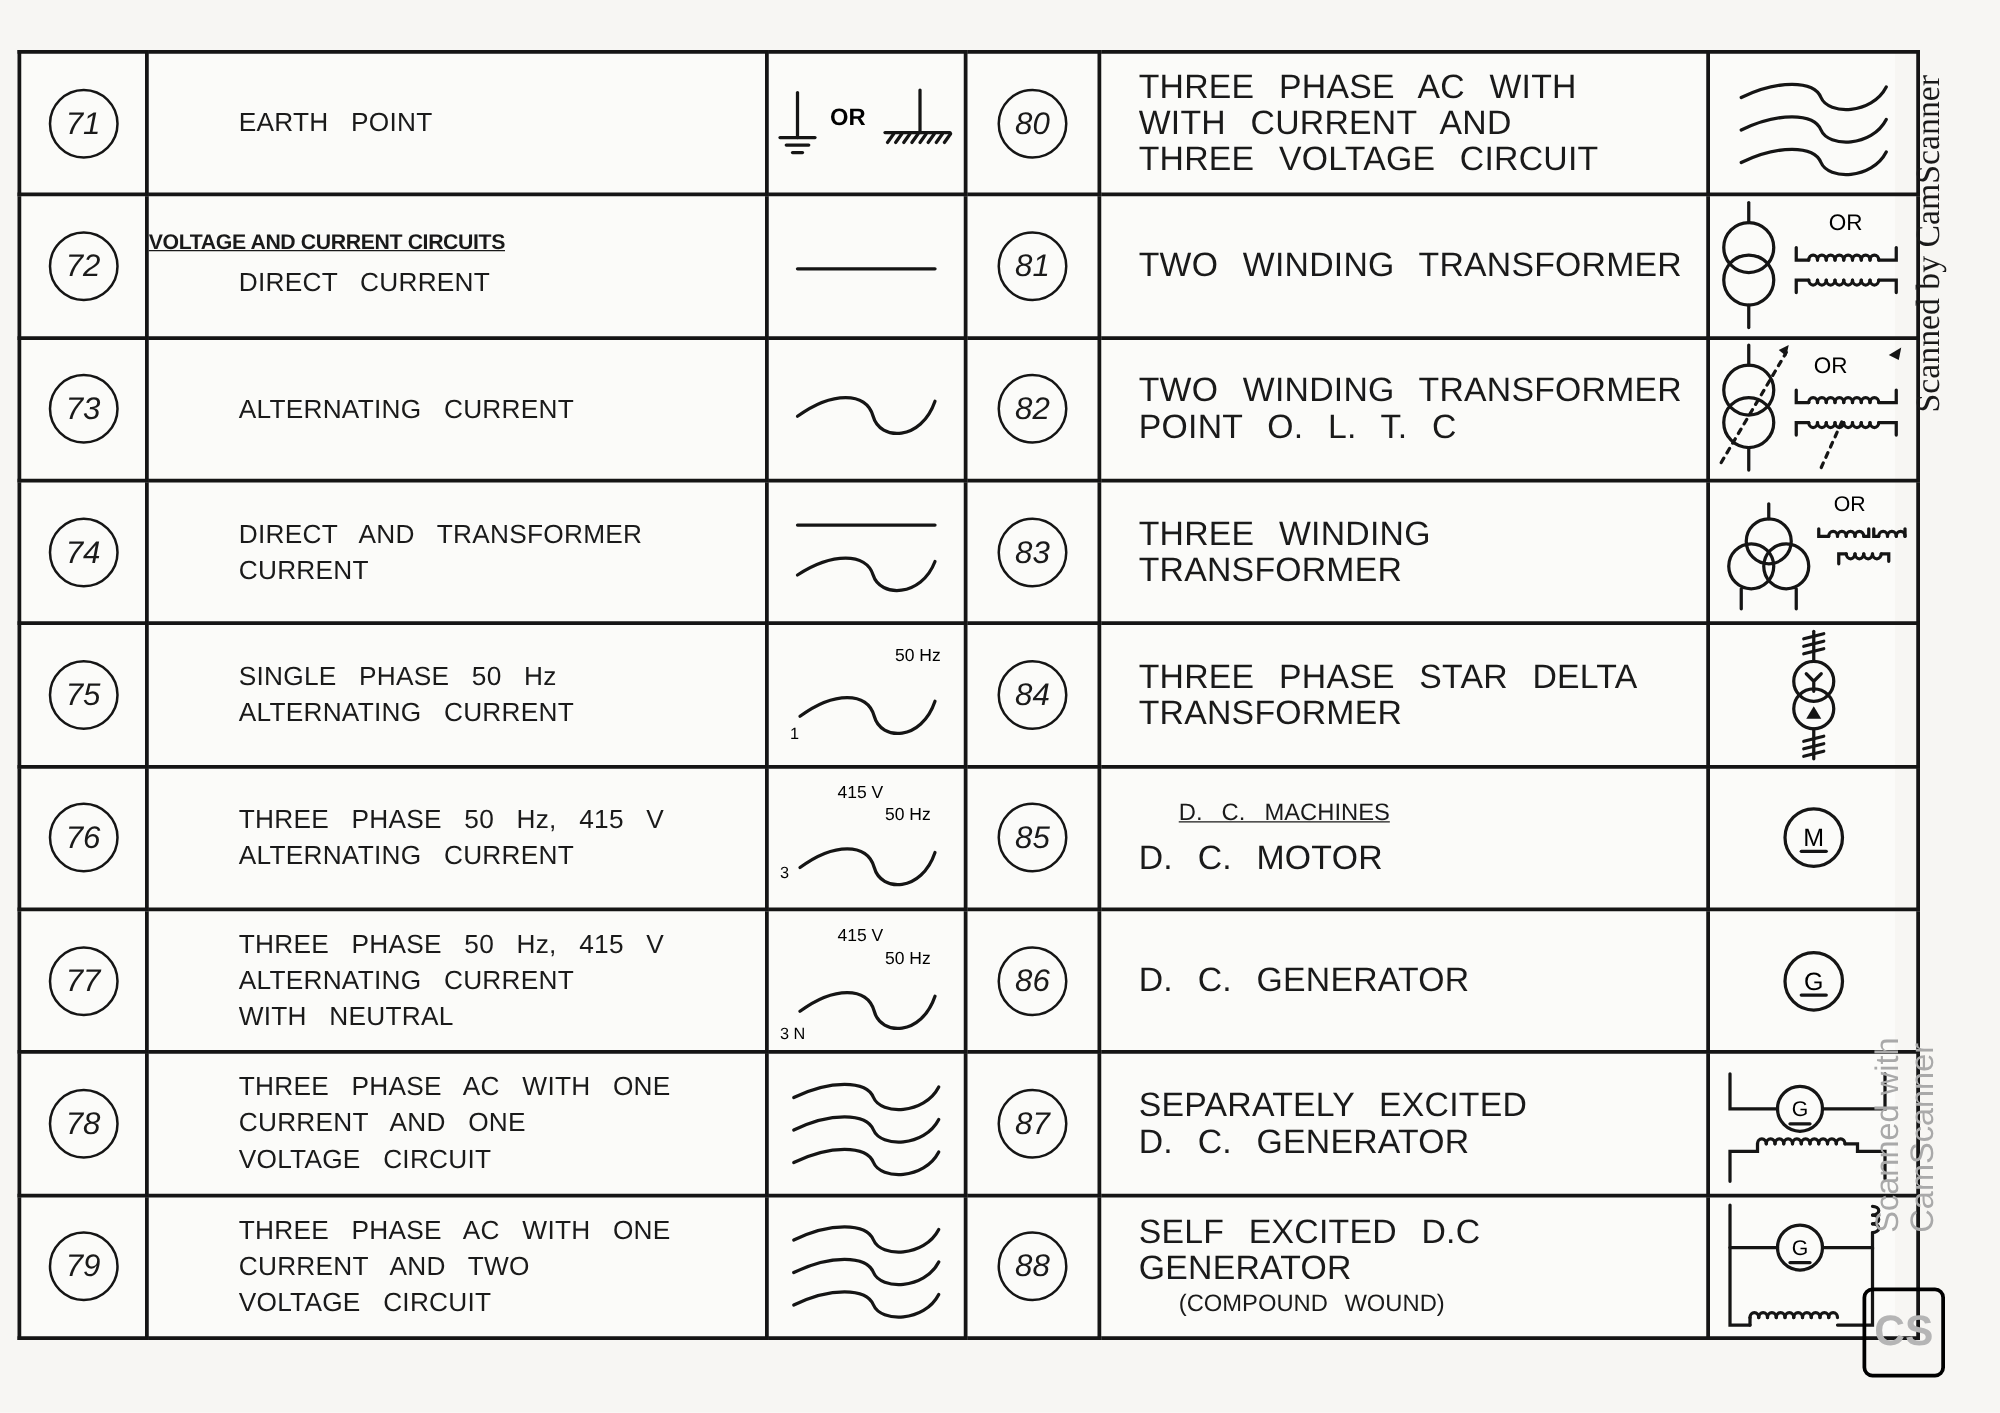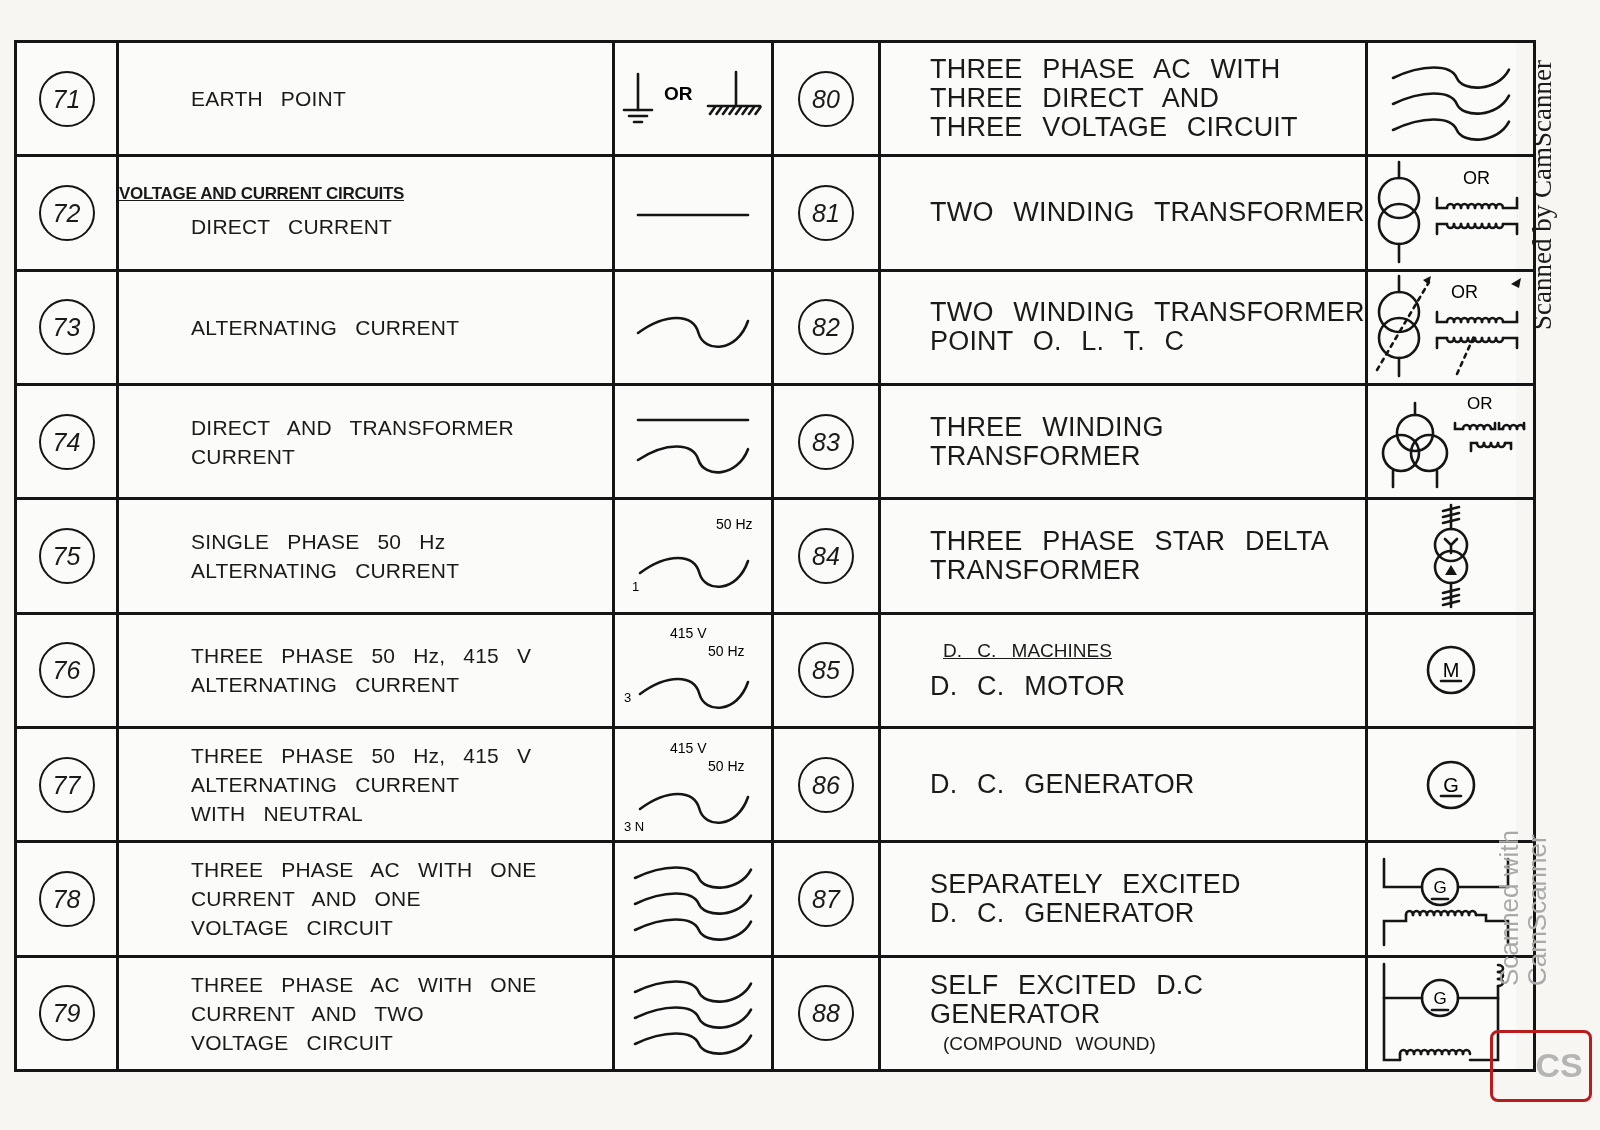--- a/index.html
+++ b/index.html
@@ -33,40 +33,40 @@
   td.desc2 { width: 484px; }
   td.sym2 { width: 165px; text-align: center; }
   .circle-num {
     display: inline-block; width: 52px; height: 52px;
     border: 2.5px solid #151515; border-radius: 50%;
     line-height: 52px; font-size: 25px; text-align: center;
     box-sizing: content-box;
     font-style: italic;
   }
   .desc-text { font-size: 21px; line-height: 29px; padding-left: 72px; letter-spacing: 0.2px; }
-  .desc2-text { font-size: 27px; line-height: 29px; padding-left: 49px; letter-spacing: 0.2px; }
+  .desc2-text { font-size: 27px; line-height: 29px; padding-left: 30px; letter-spacing: 0.2px; }
   .heading { font-size: 17px; text-decoration: underline; font-weight: bold; display: block; margin-bottom: 8px; letter-spacing: -0.3px; }
   .heading2 { font-size: 19px; text-decoration: underline; display: block; margin-bottom: 10px; padding-left: 62px; word-spacing: 10px; }
   .note { display: block; font-size: 19px; padding-left: 62px; margin-top: 4px; word-spacing: 8px; }
   .wide-words { word-spacing: 12px; }
   svg { display: block; margin: 0 auto; }
   .watermark-right {
     position: absolute; left: 1527px; top: 60px;
     writing-mode: vertical-rl; transform: rotate(180deg);
     font-family: "Liberation Serif", serif; font-size: 27px; color: #1a1a1a;
   }
   .watermark-cs {
     position: absolute; left: 1495px; top: 830px;
     writing-mode: vertical-rl; transform: rotate(180deg);
     font-size: 26px; color: #a9a9a9; line-height: 28px;
   }
   .cs-logo {
     position: absolute; left: 1490px; top: 1030px; width: 60px; height: 66px;
-    border: 3px solid #b91c1c; border-radius: 8px;
-    color: #b5b5b5; font-size: 34px; font-weight: bold; text-align: center; line-height: 64px; padding-left: 36px;
+    border: 3px solid #000000; border-radius: 8px;
+    color: #b5b5b5; font-size: 34px; font-weight: bold; text-align: center; line-height: 64px;
   }
 </style>
 </head>
 <body>
 
 <div class="sheet">
   <table class="symbols">
     <tbody id="tbody">
         <tr>
           <td class="num"><span class="circle-num">71</span></td>
@@ -89,21 +89,21 @@
                 <line x1="111.5" y1="50" x2="116.5" y2="43" stroke="#151515" stroke-width="2.6" fill="none" stroke-linecap="round"></line>
                 <line x1="118" y1="50" x2="123" y2="43" stroke="#151515" stroke-width="2.6" fill="none" stroke-linecap="round"></line>
                 <line x1="124.5" y1="50" x2="129.5" y2="43" stroke="#151515" stroke-width="2.6" fill="none" stroke-linecap="round"></line>
                 <line x1="131" y1="50" x2="136" y2="43" stroke="#151515" stroke-width="2.6" fill="none" stroke-linecap="round"></line>
                 <line x1="137.5" y1="50" x2="142.5" y2="43" stroke="#151515" stroke-width="2.6" fill="none" stroke-linecap="round"></line>
       </svg></span></td>
           <td class="num2"><span class="circle-num">80</span></td>
           <td class="desc2">
             <div class="desc2-text">
               <div class="wide-words">THREE PHASE AC WITH</div>
-              <div class="wide-words">THREE DIRECT AND</div>
+              <div class="wide-words">WITH CURRENT AND</div>
               <div class="wide-words">THREE VOLTAGE CIRCUIT</div>
             </div>
           </td>
           <td class="sym2"><span><svg width="140" height="90" viewBox="0 0 140 90">
                 <path d="M12 24 C 41 10, 70 10, 75.80000000000001 24 S 116.4 38, 128 15.6" stroke="#151515" stroke-width="2.6" fill="none" stroke-linecap="round"></path>
                 <path d="M12 50 C 41 36, 70 36, 75.80000000000001 50 S 116.4 64, 128 41.6" stroke="#151515" stroke-width="2.6" fill="none" stroke-linecap="round"></path>
                 <path d="M12 76 C 41 62, 70 62, 75.80000000000001 76 S 116.4 90, 128 67.6" stroke="#151515" stroke-width="2.6" fill="none" stroke-linecap="round"></path>
               </svg></span></td>
         </tr>
         <tr>

